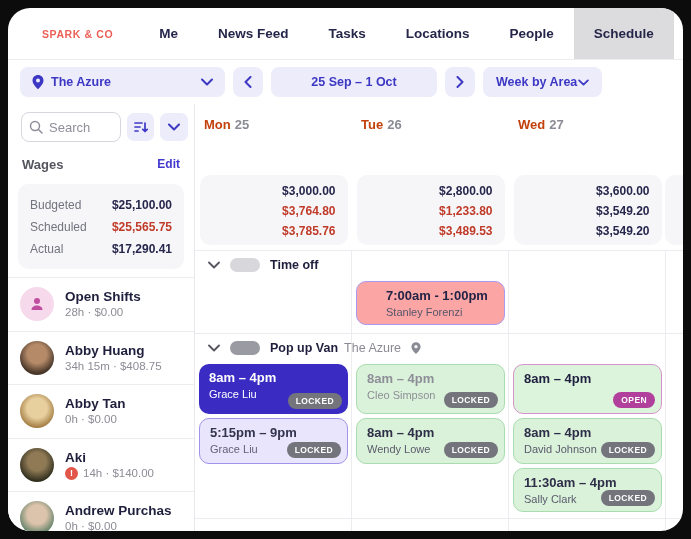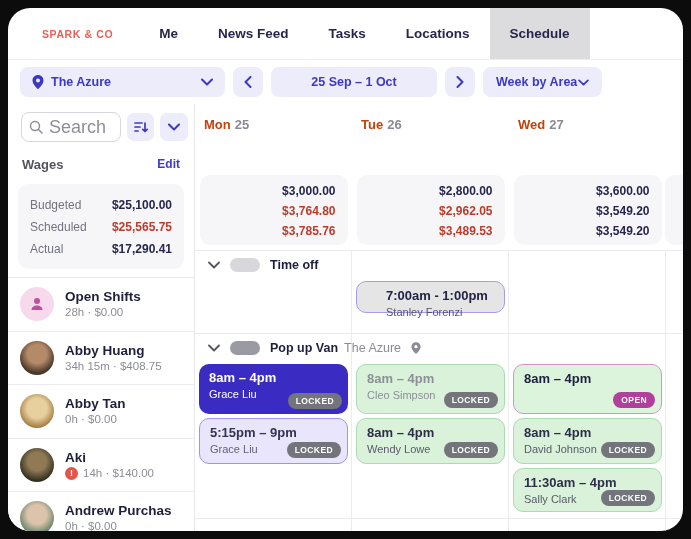--- a/index.html
+++ b/index.html
@@ -24,21 +24,21 @@
   .pill-view { padding:0 13px; gap:1px; }
 
   
   .main { display:flex; height:427px; }
   .sidebar { width:187px; flex:none; border-right:1px solid #e8e8ec; display:flex; flex-direction:column; }
   .grid { flex:1; position:relative; overflow:hidden; }
 
   
   .search-row { height:46px; display:flex; align-items:center; gap:6px; padding:6px 6px 6px 13px; }
   .search-box { position:relative; width:101px; height:30px; }
-  .search-box input { width:100%; height:100%; border:1px solid #d7d7de; border-radius:8px; padding:0 6px 0 27px; font-size:18px; color:#33334d; outline:none; font-family:"Liberation Sans", sans-serif; }
+  .search-box input { width:100%; height:100%; border:1px solid #d7d7de; border-radius:8px; padding:0 6px 0 27px; font-size:13px; color:#33334d; outline:none; font-family:"Liberation Sans", sans-serif; }
   .search-box input::placeholder { color:#8e8e9a; }
   .search-box svg { position:absolute; left:8px; top:8px; }
   .icon-btn { width:28px; height:28px; background:#ececfa; border:none; border-radius:7px; display:flex; align-items:center; justify-content:center; cursor:pointer; }
 
   .wages-row { height:28px; display:flex; align-items:center; justify-content:space-between; padding:0 14px 0 14px; }
   .wages-title { font-size:13px; font-weight:700; color:#55555f; }
   .edit-link { font-size:12px; font-weight:600; color:#4038cf; cursor:pointer; }
 
   .summary-card { margin:6px 10px 0 10px; background:#f6f6f9; border-radius:10px; padding:10px 12px 9px 12px; }
   .summary-row { height:22px; display:flex; align-items:center; justify-content:space-between; }
@@ -80,21 +80,21 @@
   .sec-body { display:flex; }
   .sec-col { width:157px; flex:none; display:flex; flex-direction:column; }
   .popup-sec { border-bottom:1px solid #ececf0; padding-bottom:4px; }
 
   .shift-card { position:relative; border-radius:10px; margin:2px 4px; padding:5px 10px; }
   .sc-time { font-size:13px; font-weight:700; line-height:17px; }
   .sc-name { font-size:11px; line-height:16px; }
   .badge { position:absolute; right:6px; bottom:5px; background:#74747c; color:#fff; font-size:8.5px; font-weight:700; letter-spacing:.4px; padding:3px 8px; border-radius:9px; }
   .badge.open-badge { background:#b13f9c; }
 
-  .card-timeoff { background:#e5e5e5; border:1.5px solid #a79af0; height:32px;padding-left:29px; }
+  .card-timeoff { background:#fca5a5; border:1.5px solid #a79af0; height:44px;padding-left:29px; }
   .card-timeoff .sc-time { color:#232345; }
   .card-timeoff .sc-name { color:#55556a; }
   .card-dark { background:#3a2cc3; color:#fff; height:50px; }
   .card-purple { background:#e9e5fc; border:1.5px solid #9f94ea; height:46px; }
   .card-purple .sc-time { color:#33334e; }
   .card-purple .sc-name { color:#62627a; }
   .card-green { background:#daf2da; border:1.5px solid #a9dcaf; }
   .card-green .sc-time { color:#2e2e48; }
   .card-green .sc-name { color:#5a5a6b; }
   .card-green.faded .sc-time, .card-green.faded .sc-name { color:#8e8e98; }
@@ -114,20 +114,23 @@
       </div>
     <div class="tab">
         <span>News Feed</span>
       </div>
     <div class="tab">
         <span>Tasks</span>
       </div>
     <div class="tab">
         <span>Locations</span>
       </div>
+    <div class="tab">
+        <span>People</span>
+      </div>
     <div class="tab active">
         <span>Schedule</span>
       </div>
     <div class="tab">
       
       
     </div>
   </div>
 
   <div class="toolbar">
@@ -269,21 +272,21 @@
       </div>
 
       <div class="wage-row">
         <div class="wage-card">
           <div class="wr">$3,000.00</div>
           <div class="wr red">$3,764.80</div>
           <div class="wr red">$3,785.76</div>
         </div>
         <div class="wage-card">
           <div class="wr">$2,800.00</div>
-          <div class="wr red">$2,962.05</div>
+          <div class="wr red">$1,233.80</div>
           <div class="wr red">$3,489.53</div>
         </div>
         <div class="wage-card">
           <div class="wr">$3,600.00</div>
           <div class="wr">$3,549.20</div>
           <div class="wr">$3,549.20</div>
         </div>
       </div>
       <div class="wage-sliver"></div>
 

